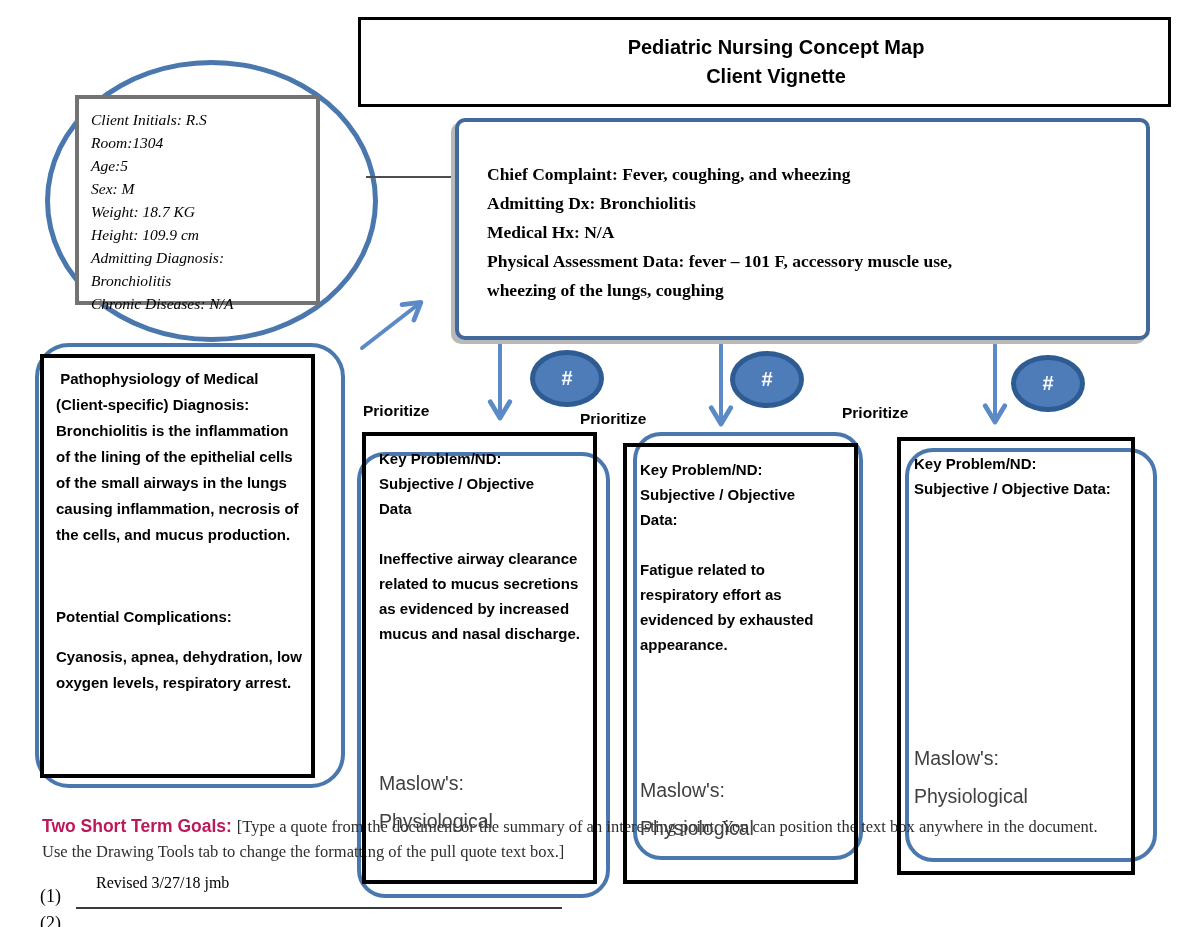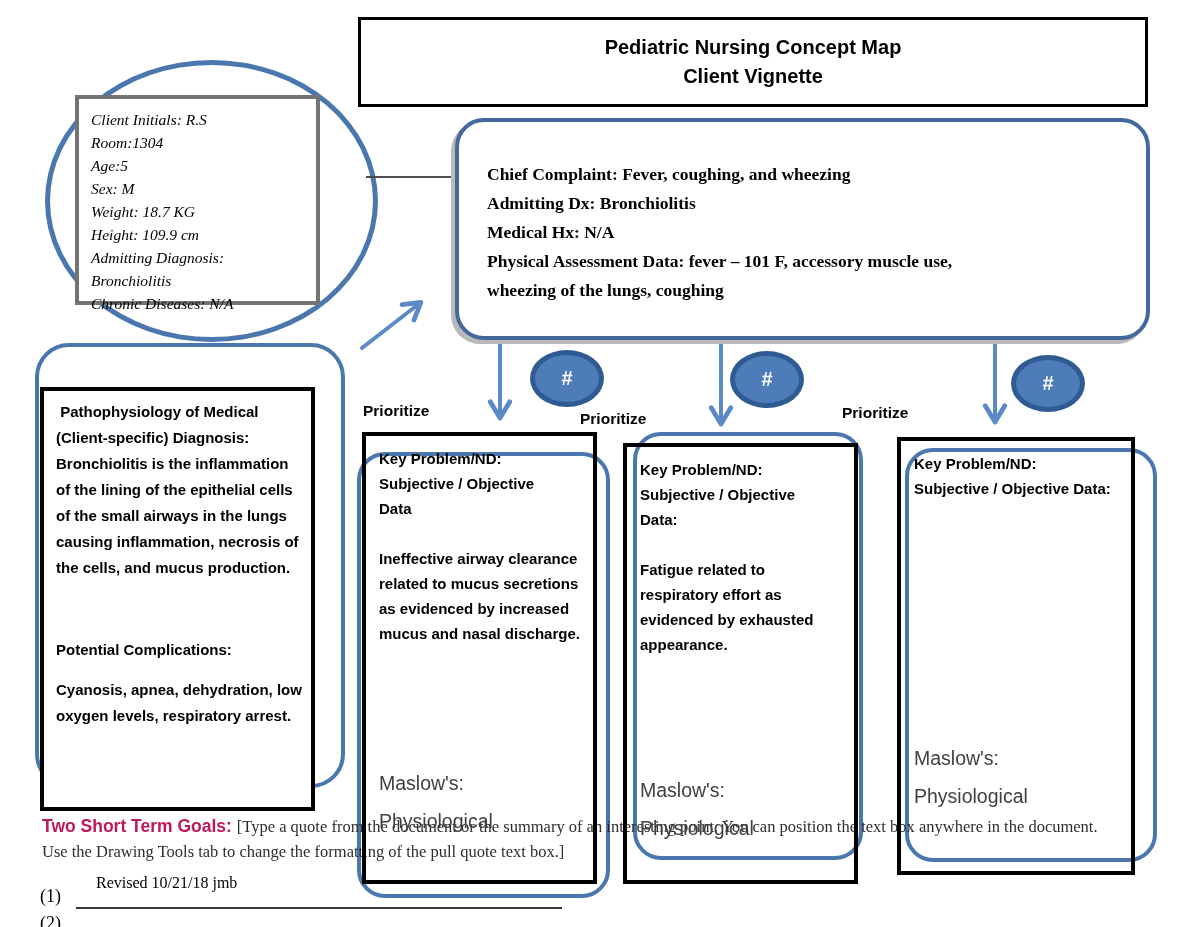--- a/index.html
+++ b/index.html
@@ -4,41 +4,41 @@
 <style>
   html,body{margin:0;padding:0;background:#fff;}
   .canvas{position:relative;width:1200px;height:927px;background:#fff;overflow:hidden;
           font-family:"Liberation Sans",sans-serif;color:#000;}
   .abs{position:absolute;}
   .preline{white-space:pre-line;}
 
   
   .title-box{left:358px;top:17px;width:784px;height:84px;border:3px solid #000;
              display:flex;align-items:center;justify-content:center;text-align:center;
-             font-weight:bold;font-size:20px;line-height:29px;z-index:3;background:#fff;}
+             font-weight:bold;font-size:20px;line-height:29px;z-index:3;background:#fff;padding-left:23px;}
 
   
   .client-ellipse{left:45px;top:60px;width:323px;height:272px;border:5px solid #4a77ad;
                   border-radius:50%;z-index:1;}
   .client-box{left:75px;top:95px;width:245px;height:210px;border:4px solid #737373;background:#fff;
               z-index:2;font-family:"Liberation Serif",serif;font-style:italic;
               font-size:15.5px;line-height:23px;padding:9px 0 0 12px;box-sizing:border-box;}
 
   
   .chief-box{left:455px;top:118px;width:695px;height:222px;border:4px solid #43699c;
-             border-radius:29px;background:#fff;box-shadow:-4px 4px 0 #b9b9b9;z-index:2;
+             border-radius:10px;background:#fff;box-shadow:-4px 4px 0 #b9b9b9;z-index:2;
              font-family:"Liberation Serif",serif;font-weight:bold;font-size:17.5px;
              line-height:29px;padding:38px 30px 0 28px;box-sizing:border-box;}
 
   
   .patho-blue{left:35px;top:343px;width:310px;height:445px;border:4px solid #4a77ad;
               border-radius:34px;z-index:1;box-sizing:border-box;}
   .patho-box{left:40px;top:354px;width:275px;height:424px;border:4px solid #000;background:#fff;
              z-index:2;font-weight:bold;font-size:15px;line-height:26px;
-             padding:8px 6px 0 12px;box-sizing:border-box;margin-top:33px;}
+             padding:8px 6px 0 12px;box-sizing:border-box;}
   .patho-h2{margin-top:56px;}
   .patho-p2{margin-top:14px;}
 
   
   .prio{font-weight:bold;font-size:15.5px;z-index:3;text-align:right;}
 
   
   .badge{width:74px;height:57px;border-radius:50%;background:#4d7cb8;border:5px solid #2f5b93;
          color:#fff;font-weight:bold;font-size:20px;display:flex;align-items:center;
          justify-content:center;z-index:3;box-sizing:border-box;}
@@ -152,18 +152,18 @@
     <div class="preline">Key Problem/ND:
 Subjective / Objective Data:</div>
     <div class="maslow" style="top:298px;">Maslow's:
 Physiological</div>
   </div>
 
   <div class="abs goals">
     <span class="goals-label">Two  Short Term Goals: </span><span>[Type a quote from the document or the summary of an interesting point. You can position the text box anywhere in the document. Use the Drawing Tools tab to change the formatting of the pull quote text box.]</span>
   </div>
 
-  <div class="abs revised">Revised 10/21/18 jmb</div>
+  <div class="abs revised">Revised 3/27/18 jmb</div>
   <div class="abs item1">(1)</div>
   <div class="abs goal-line"></div>
   <div class="abs item2">(2)</div>
 
 </div>
 
 </body></html>

